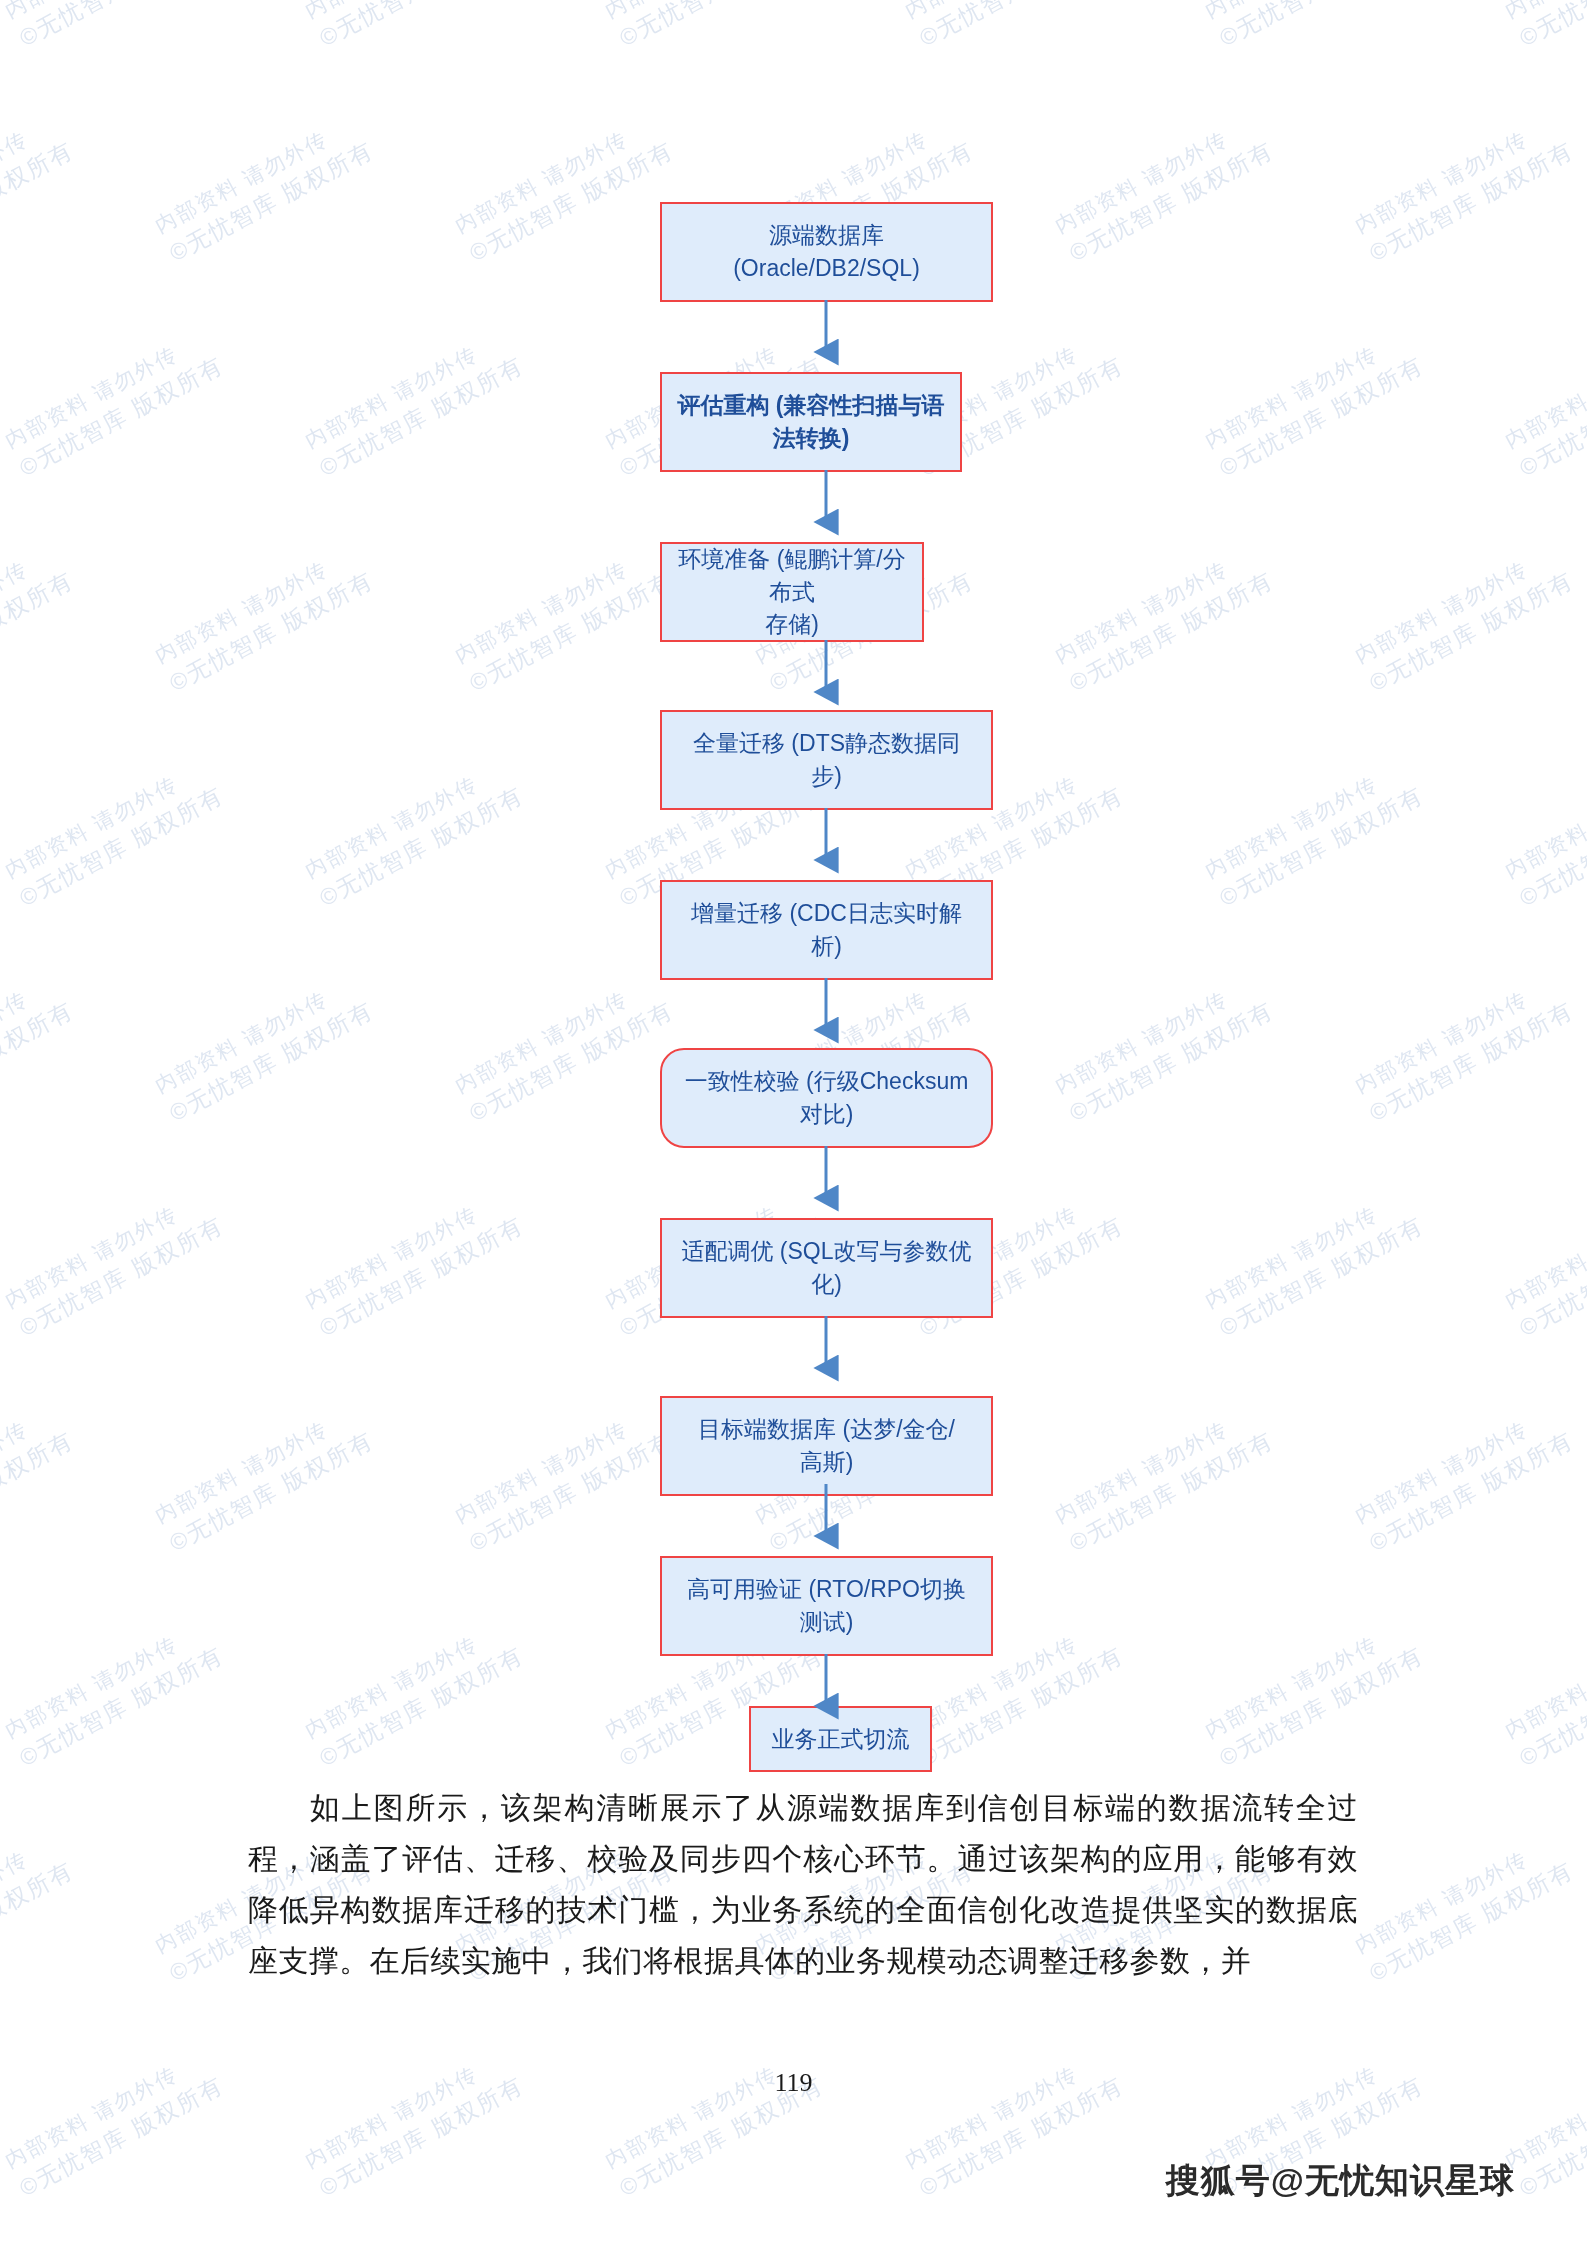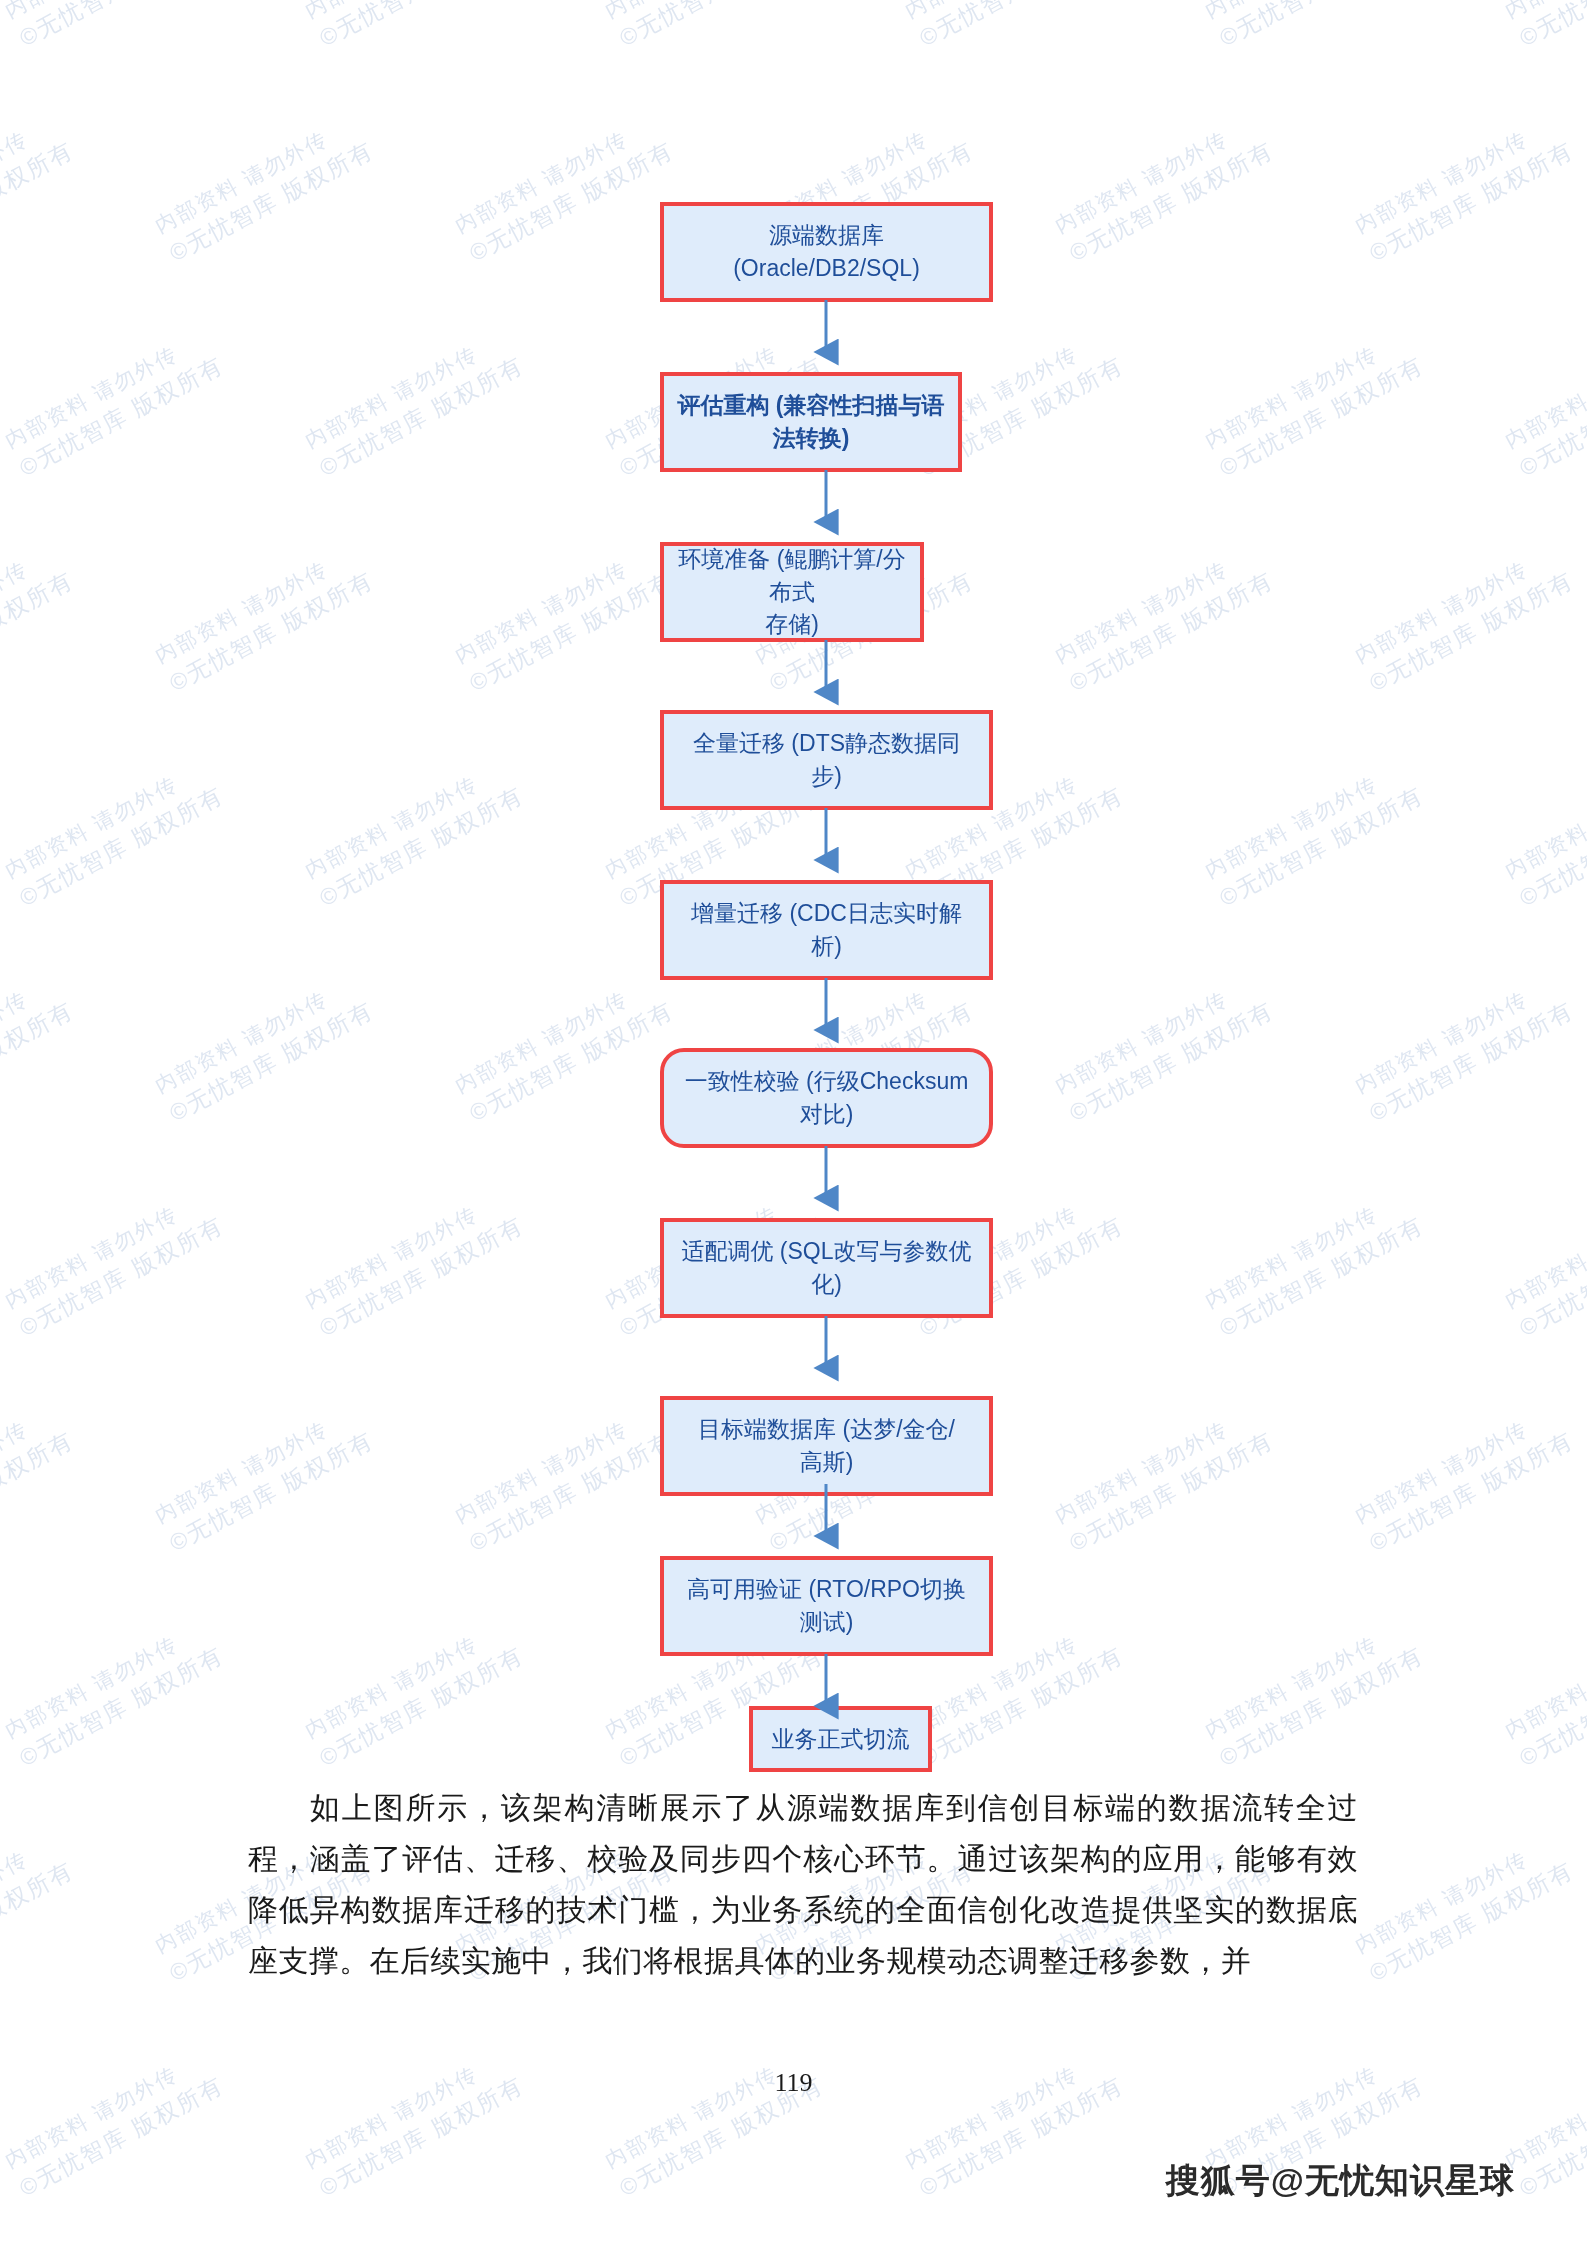--- a/index.html
+++ b/index.html
@@ -47,21 +47,21 @@
     position: absolute;
     left: 0;
     top: 0;
     width: 1587px;
     z-index: 10;
   }
   .node {
     position: absolute;
     box-sizing: border-box;
     background: #dfecfb;
-    border: 4px solid #ef4444;
+    border: 2px solid #ef4444;
     color: #1f4e99;
     font-family: "Liberation Sans", sans-serif;
     font-size: 23px;
     line-height: 1.42;
     text-align: center;
     display: flex;
     align-items: center;
     justify-content: center;
     padding: 20px 10px;
   }

